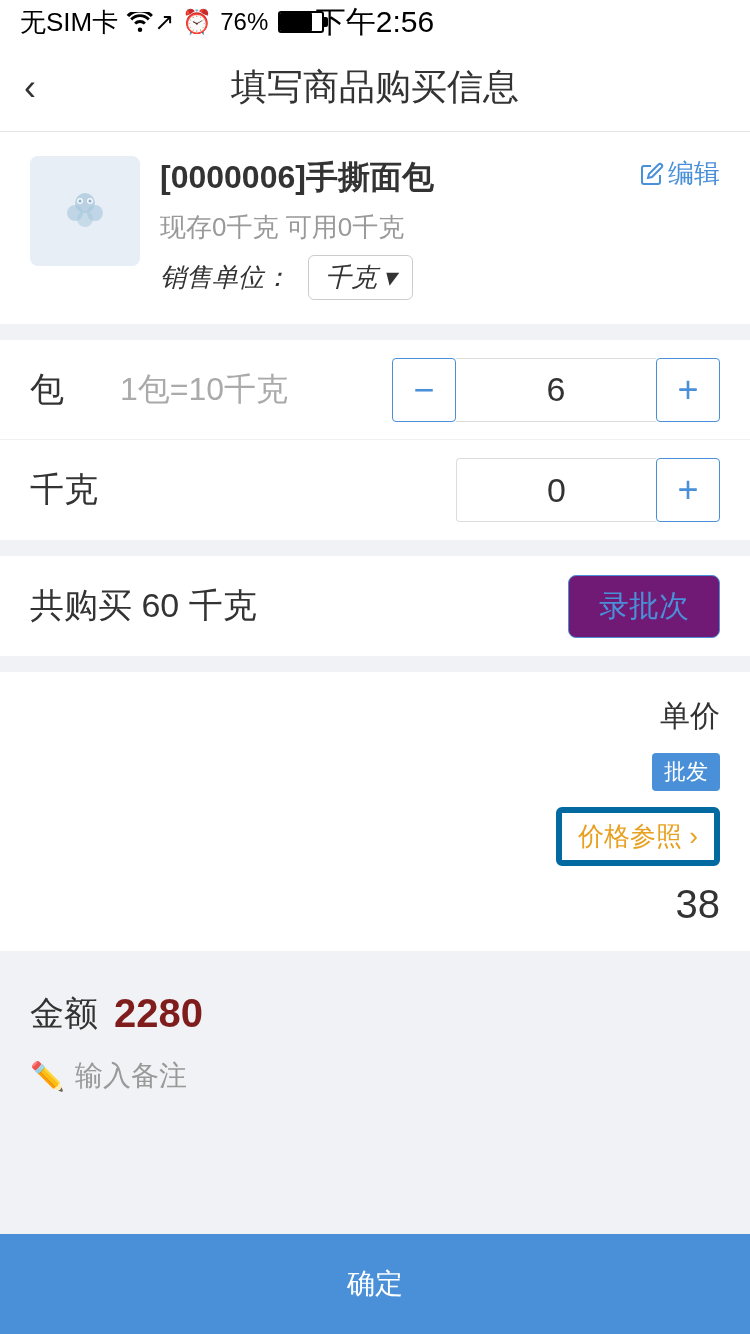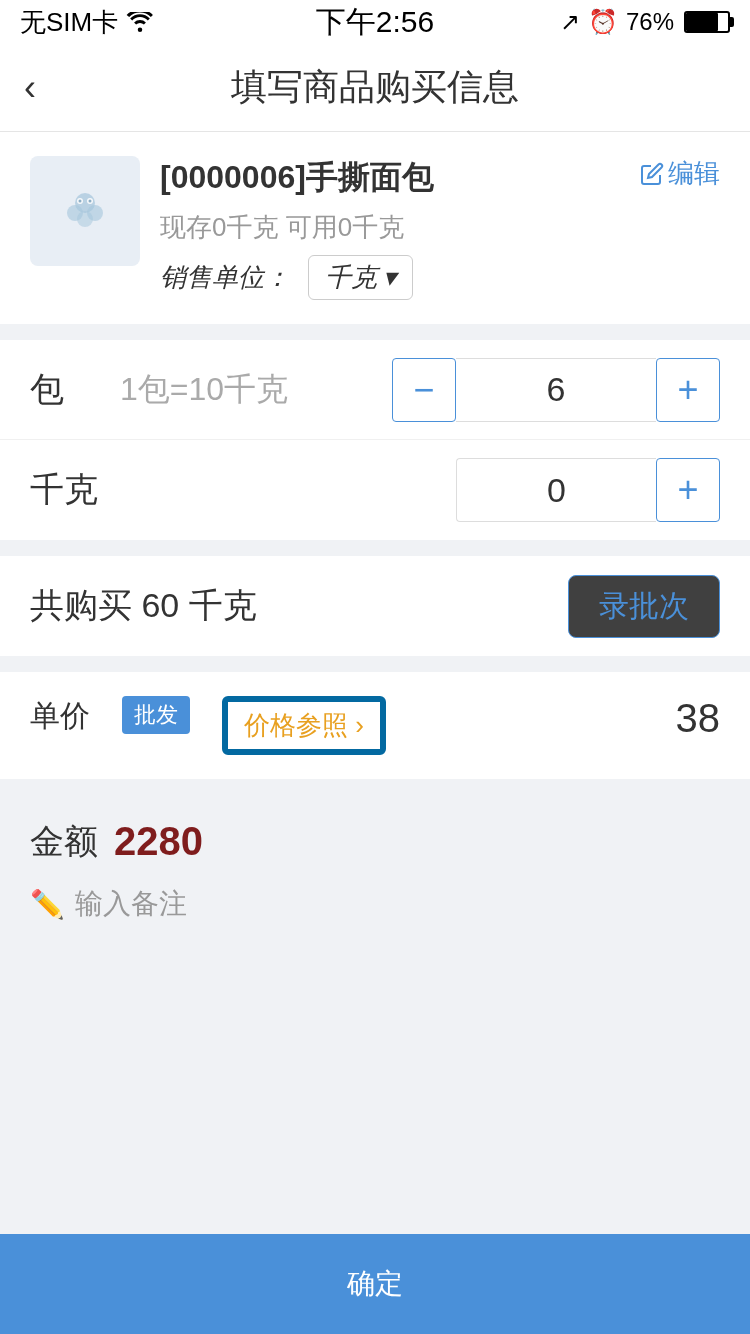--- a/index.html
+++ b/index.html
@@ -13,21 +13,20 @@
       overflow-x: hidden;
     }
 
     
     .status-bar {
       width: 750px;
       height: 44px;
       background: #fff;
       display: flex;
       align-items: center;
-      justify-content: space-between;
       padding: 0 20px;
       font-size: 26px;
     }
     .status-left {
       display: flex;
       align-items: center;
       gap: 8px;
       font-size: 26px;
       color: #000;
     }
@@ -225,34 +224,35 @@
     .total-label {
       font-size: 34px;
       color: #333;
     }
     .batch-btn {
       border: 1px solid #4a90d9;
       color: #4a90d9;
       font-size: 30px;
       padding: 10px 30px;
       border-radius: 8px;
-      background: #404040;
+      background: #701a75;
       cursor: pointer;
     }
 
     
     .price-section {
       background: #fff;
       padding: 24px 30px;
       margin-bottom: 16px;
     }
     .price-row {
       display: flex;
-      align-items: flex-start;
-      gap: 32px;
+      align-items: flex-end;
+      gap: 16px;
+      flex-direction: column;
     }
     .price-label {
       font-size: 30px;
       color: #333;
     }
     .price-tag {
       background: #4a90d9;
       color: #fff;
       font-size: 22px;
       padding: 4px 12px;

